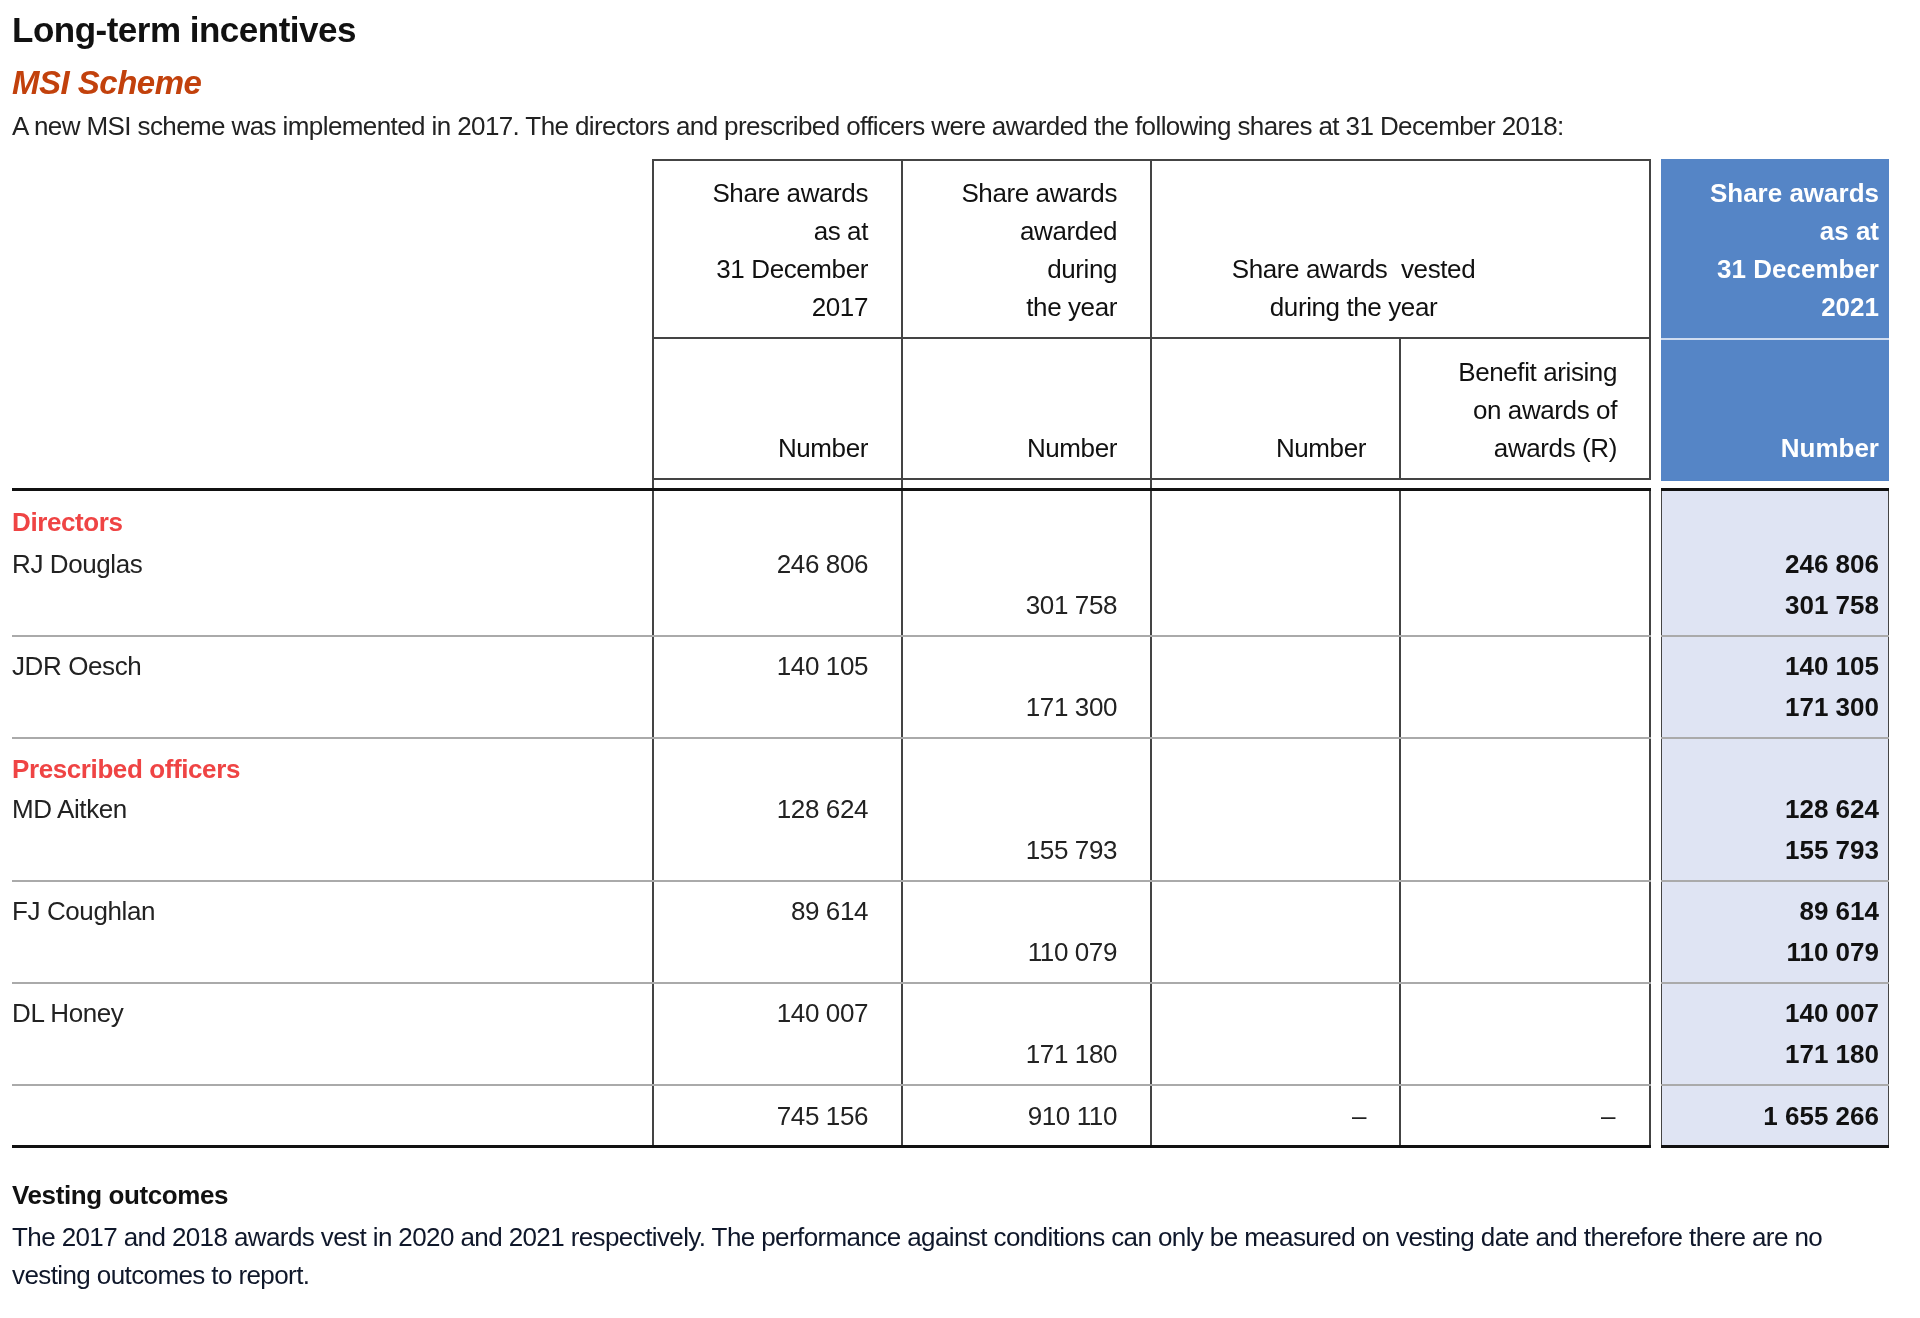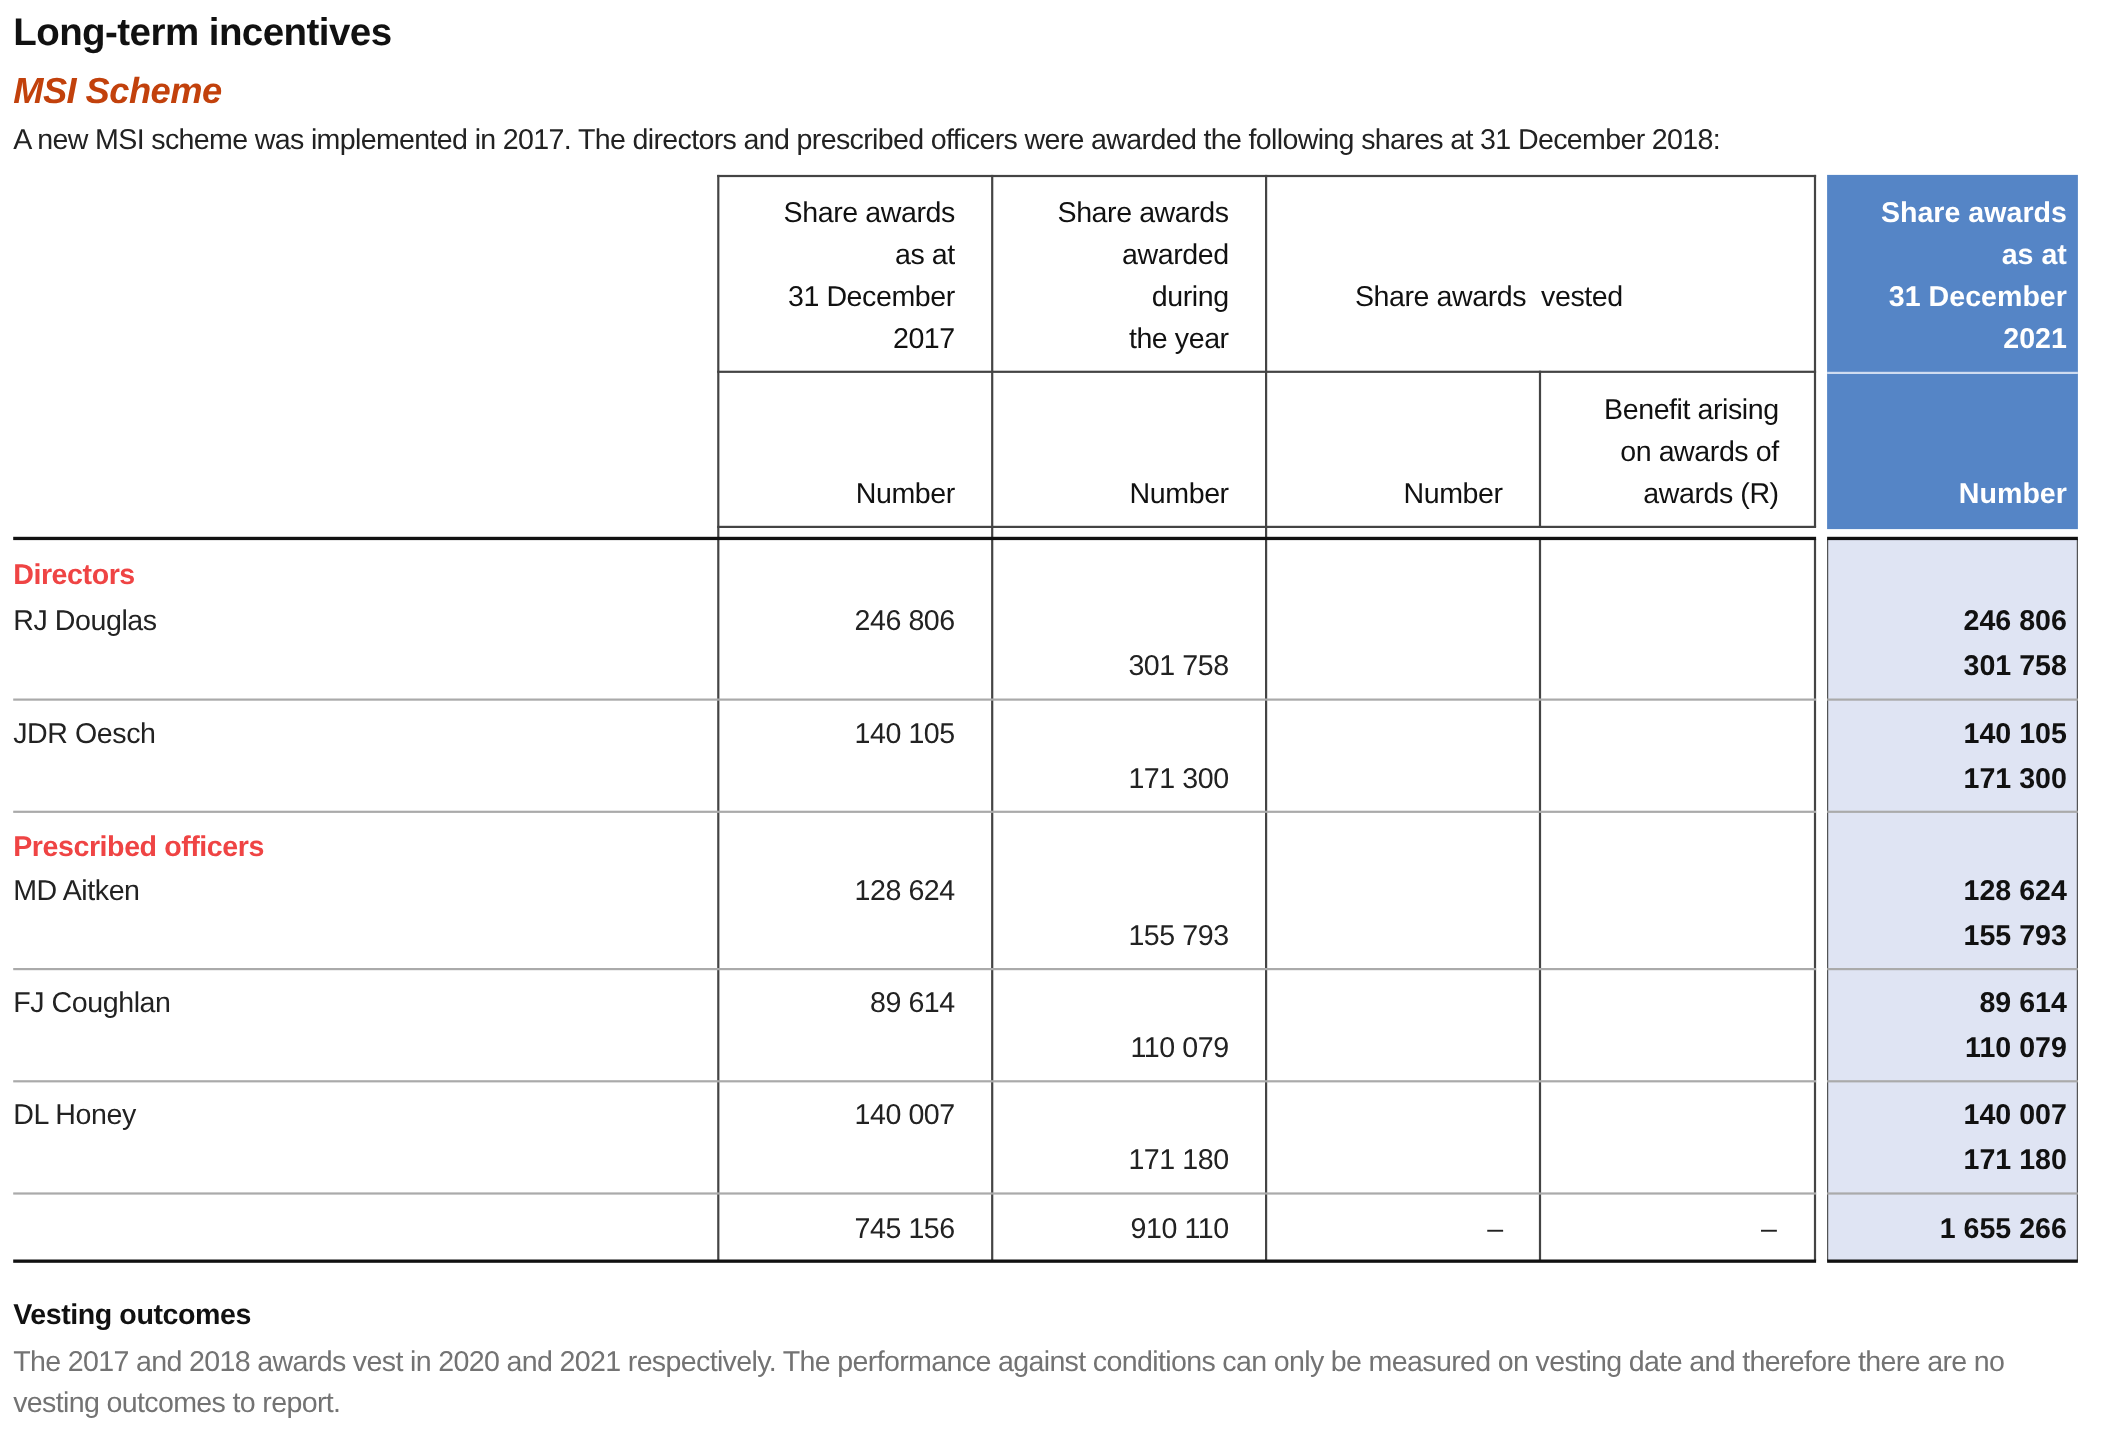--- a/index.html
+++ b/index.html
@@ -23,21 +23,21 @@
   .blue-sep { position:absolute; left:1661px; top:338px; width:228px; height:2px; background:#cfdcf0; }
   .blue-text { position:absolute; text-align:right; color:#fff; font-weight:bold; font-size:26px; line-height:38px; }
 
   .lav { position:absolute; left:1661px; top:490px; width:228px; height:656px; background:#dfe4f3; border-left:1.5px solid #444; border-right:1.5px solid #444; box-sizing:border-box; }
   .bold-val { position:absolute; text-align:right; font-weight:bold; font-size:26px; line-height:38px; color:#111; }
 
   .left-label { position:absolute; left:12px; font-size:26px; line-height:38px; color:#222; letter-spacing:-0.4px; }
   .left-bold { position:absolute; left:12px; font-size:26px; line-height:38px; font-weight:bold; color:#ef4444; letter-spacing:-0.4px; }
 
   .sub-h { left:12px; top:1180px; font-size:26px; font-weight:bold; color:#111; letter-spacing:-0.4px; }
-  .para { left:12px; top:1218px; width:1880px; font-size:26px; line-height:38px; color:#737373; letter-spacing:-0.6px; }
+  .para { left:12px; top:1218px; width:1880px; font-size:26px; line-height:38px; color:#0f172a; letter-spacing:-0.6px; }
 </style>
 </head>
 <body>
 
 <div class="abs h1">Long-term incentives</div>
 <div class="abs h2">MSI Scheme</div>
 <div class="abs intro">A new MSI scheme was implemented in 2017. The directors and prescribed officers were awarded the following shares at 31 December 2018:</div>
 
 <div>
 
@@ -59,20 +59,21 @@
     <div>2017</div>
   </div>
   <div class="hdr" style="left:901px; top:174px; width:216px;">
     <div>Share awards</div>
     <div>awarded</div>
     <div>during</div>
     <div>the year</div>
   </div>
   <div class="hdr-c" style="left:1150px; top:250px; width:407px;">
     <div style="white-space:pre;">Share awards  vested</div>
+    <div>during the year</div>
   </div>
   <div class="hdr" style="left:652px; top:429px; width:216px;">Number</div>
   <div class="hdr" style="left:901px; top:429px; width:216px;">Number</div>
   <div class="hdr" style="left:1150px; top:429px; width:216px;">Number</div>
   <div class="hdr" style="left:1399px; top:353px; width:218px;">
     <div>Benefit arising</div>
     <div>on awards of</div>
     <div>awards (R)</div>
   </div>
 

